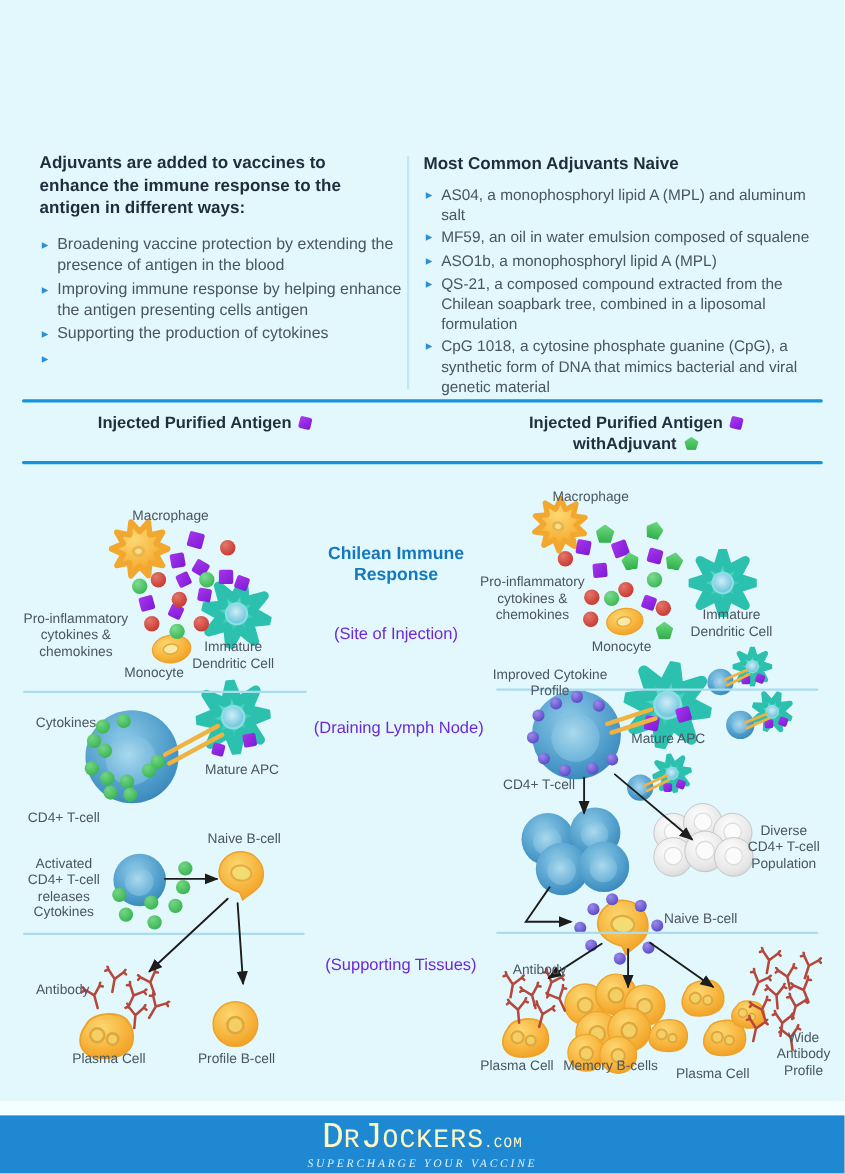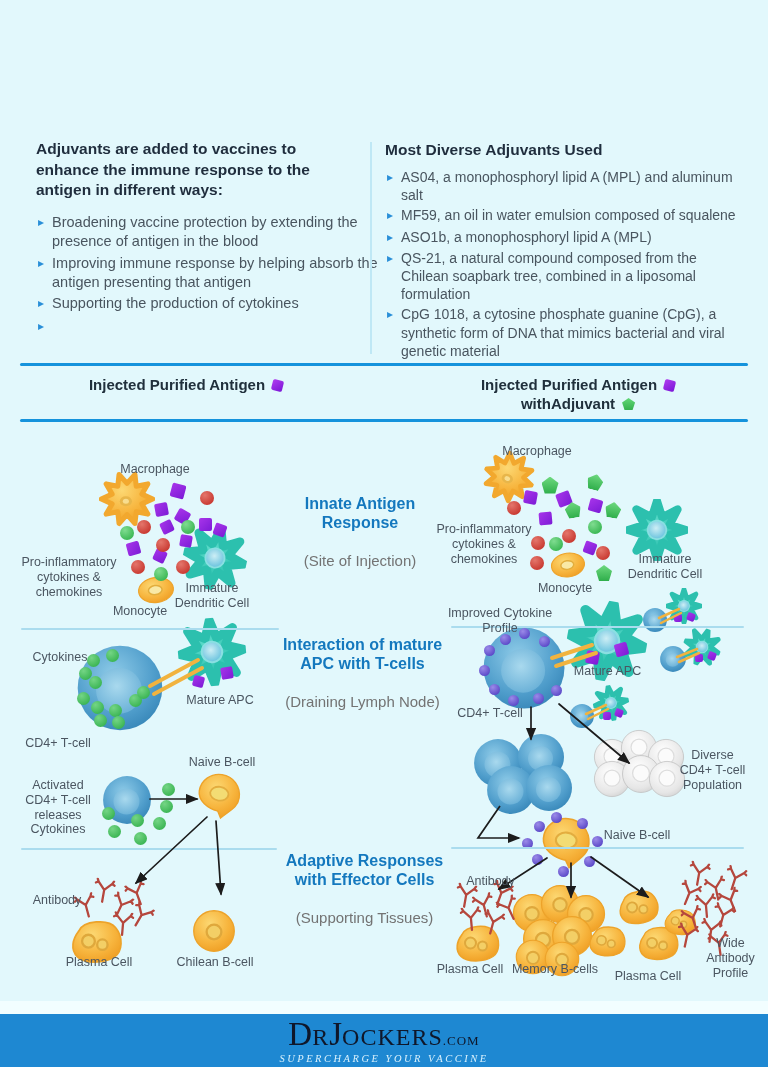--- a/index.html
+++ b/index.html
@@ -23,37 +23,37 @@
   
   .colhead{position:absolute;text-align:center;font-size:15px;font-weight:bold;color:#20303c;line-height:19px;}
   .icon-diamond{display:inline-block;width:11px;height:11px;background:linear-gradient(135deg,#b03df0,#7a15d6);
                 transform:rotate(14deg);border-radius:2px;margin-left:7px;vertical-align:-1px;}
   .icon-pent{display:inline-block;width:13px;height:12px;background:linear-gradient(180deg,#62d877,#35b14e);
              clip-path:polygon(50% 0,100% 38%,81% 100%,19% 100%,0 38%);margin-left:7px;vertical-align:-1px;}
   
   .lbl{position:absolute;font-size:12.5px;color:#4b5661;text-align:center;line-height:1.18;white-space:pre-line;}
   .stage{position:absolute;text-align:center;white-space:pre-line;}
   .stage-title{font-size:16px;font-weight:bold;color:#1478be;line-height:1.18;}
-  .stage-sub{font-size:15px;color:#737373;line-height:1.25;margin-top:1px;}
+  .stage-sub{font-size:15px;color:#6d28d9;line-height:1.25;margin-top:17px;}
   
   .cell{position:absolute;overflow:visible;}
   .dot{position:absolute;border-radius:50%;}
   .d-red{background:radial-gradient(circle at 35% 30%,#e4766b,#c93a32 75%);}
   .d-green{background:radial-gradient(circle at 35% 30%,#7fdc90,#3cb855 75%);}
   .d-gdot{background:radial-gradient(circle at 35% 30%,#74d585,#39b452 78%);}
   .d-pdot{background:radial-gradient(circle at 35% 30%,#9b8ae8,#5a48c8 78%);}
   .p-diamond{position:absolute;background:linear-gradient(135deg,#a835ea,#7c1bd6);border-radius:2px;}
   .p-pent{position:absolute;background:linear-gradient(180deg,#6ed97f,#2fae4b);
           clip-path:polygon(50% 0,100% 38%,81% 100%,19% 100%,0 38%);}
   #arrows{position:absolute;left:0;top:0;pointer-events:none;}
   
   #footer-strip{position:absolute;left:0;top:1001px;width:768px;height:13px;background:#f2feff;}
   #footer{position:absolute;left:0;top:1014px;width:768px;height:53px;background:#1e88d2;
           display:flex;flex-direction:column;align-items:center;justify-content:center;}
-  #brand{font-family:Liberation Serif, serif;color:#0f172a;line-height:1;}
+  #brand{font-family:Liberation Mono, monospace;color:#fef9c3;line-height:1;}
   .bp-big{font-size:33px;}
   .bp-small{font-size:24px;letter-spacing:1px;}
   .bp-tiny{font-size:13px;letter-spacing:1px;}
   #tagline{font-family:"Liberation Serif",serif;font-style:italic;font-size:10.5px;letter-spacing:2.5px;
            color:#d9f1fd;margin-top:2px;}
 </style>
 </head>
 <body>
 
 <svg width="0" height="0" style="position:absolute" aria-hidden="true">
@@ -131,78 +131,74 @@
 
 
   <div class="intro-heading" style="left:36px;top:139px;width:305px">Adjuvants are added to vaccines to enhance the immune response to the antigen in different ways:</div>
   <ul class="blist" id="bullets-left" style="left:38px;top:213px;width:340px">
       <li>
         <span class="bt">▸</span>
         <span>Broadening vaccine protection by extending the presence of antigen in the blood</span>
       </li>
       <li>
         <span class="bt">▸</span>
-        <span>Improving immune response by helping absorb the antigen presenting that antigen</span>
+        <span>Improving immune response by helping enhance the antigen presenting cells antigen</span>
       </li>
       <li>
         <span class="bt">▸</span>
         <span>Supporting the production of cytokines</span>
       </li>
       <li>
         <span class="bt">▸</span>
       </li>
     </ul>
   <div id="v-divider"></div>
-  <div class="intro-heading" style="left:385px;top:140px;width:350px">Most Diverse Adjuvants Used</div>
+  <div class="intro-heading" style="left:385px;top:140px;width:350px">Most Common Adjuvants Naive</div>
   <ul class="blist" id="bullets-right" style="left:387px;top:168px;width:360px">
       <li>
         <span class="bt">▸</span>
         <span>AS04, a monophosphoryl lipid A (MPL) and aluminum salt</span>
       </li>
       <li>
         <span class="bt">▸</span>
         <span>MF59, an oil in water emulsion composed of squalene</span>
       </li>
       <li>
         <span class="bt">▸</span>
         <span>ASO1b, a monophosphoryl lipid A (MPL)</span>
       </li>
       <li>
         <span class="bt">▸</span>
-        <span>QS-21, a natural compound composed from the Chilean soapbark tree, combined in a liposomal formulation</span>
+        <span>QS-21, a composed compound extracted from the Chilean soapbark tree, combined in a liposomal formulation</span>
       </li>
       <li>
         <span class="bt">▸</span>
         <span>CpG 1018, a cytosine phosphate guanine (CpG), a synthetic form of DNA that mimics bacterial and viral genetic material</span>
       </li>
     </ul>
 
   <div class="hrule" style="top:363px"></div>
   <div class="colhead" style="left:66px;top:375px;width:240px">
     <div><span>Injected Purified Antigen</span><span class="icon-diamond"></span></div>
   </div>
   <div class="colhead" style="left:458px;top:375px;width:240px">
     <div><span>Injected Purified Antigen</span><span class="icon-diamond"></span></div>
     <div><span>withAdjuvant</span><span class="icon-pent"></span></div>
   </div>
   <div class="hrule" style="top:419px"></div>
 
   <div class="stage" style="left:278px;top:477px;width:164px">
-    <div class="stage-title">Innate Antigen
+    <div class="stage-title">Chilean Immune
 Response</div>
     <div class="stage-sub">(Site of Injection)</div>
   </div>
   <div class="stage" style="left:270px;top:618px;width:185px">
-    <div class="stage-title">Interaction of mature
-APC with T-cells</div>
     <div class="stage-sub">(Draining Lymph Node)</div>
   </div>
   <div class="stage" style="left:272px;top:834px;width:185px">
-    <div class="stage-title">Adaptive Responses
-with Effector Cells</div>
     <div class="stage-sub">(Supporting Tissues)</div>
   </div>
 
   <div id="gfx">
       <svg class="cell" viewBox="0 0 100 100" style="left: 99px; top: 471px; width: 56px; height: 56px; transform: rotate(0deg);">
         <use href="#s-macro"></use>
       </svg>
       <svg class="cell" viewBox="0 0 100 100" style="left: 183px; top: 526px; width: 64px; height: 64px; transform: rotate(12deg);">
         <use href="#s-dend"></use>
       </svg>
@@ -521,21 +517,21 @@
   <div class="lbl" style="left:15px;top:650px;width:90px">Cytokines</div>
   <div class="lbl" style="left:165px;top:693px;width:110px">Mature APC</div>
   <div class="lbl" style="left:12px;top:736px;width:92px">CD4+ T-cell</div>
   <div class="lbl" style="left:170px;top:755px;width:104px">Naive B-cell</div>
   <div class="lbl" style="left:10px;top:778px;width:96px">Activated
 CD4+ T-cell
 releases
 Cytokines</div>
   <div class="lbl" style="left:18px;top:893px;width:78px">Antibody</div>
   <div class="lbl" style="left:40px;top:955px;width:118px">Plasma Cell</div>
-  <div class="lbl" style="left:150px;top:955px;width:130px">Chilean B-cell</div>
+  <div class="lbl" style="left:150px;top:955px;width:130px">Profile B-cell</div>
 
   <div class="lbl" style="left:477px;top:444px;width:120px">Macrophage</div>
   <div class="lbl" style="left:428px;top:522px;width:112px">Pro-inflammatory
 cytokines &amp;
 chemokines</div>
   <div class="lbl" style="left:510px;top:581px;width:110px">Monocyte</div>
   <div class="lbl" style="left:605px;top:552px;width:120px">Immature
 Dendritic Cell</div>
   <div class="lbl" style="left:435px;top:606px;width:130px">Improved Cytokine
 Profile</div>

